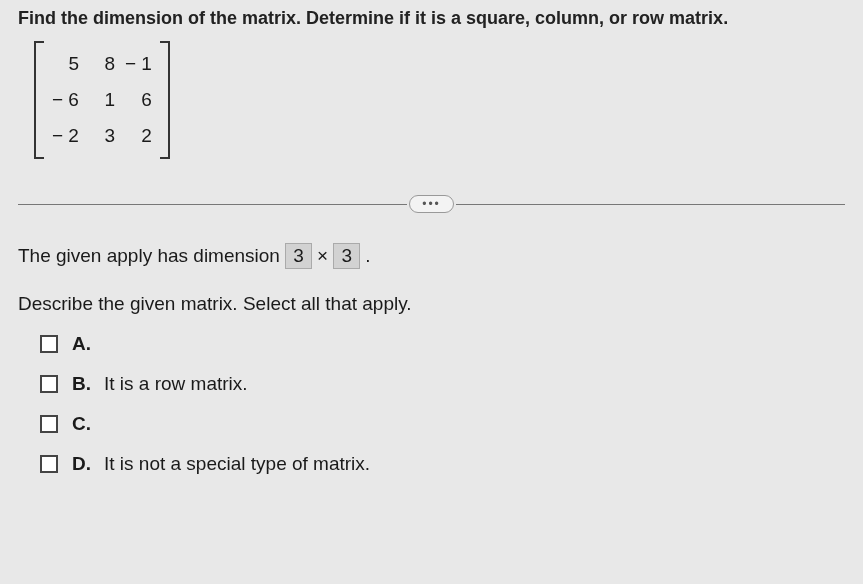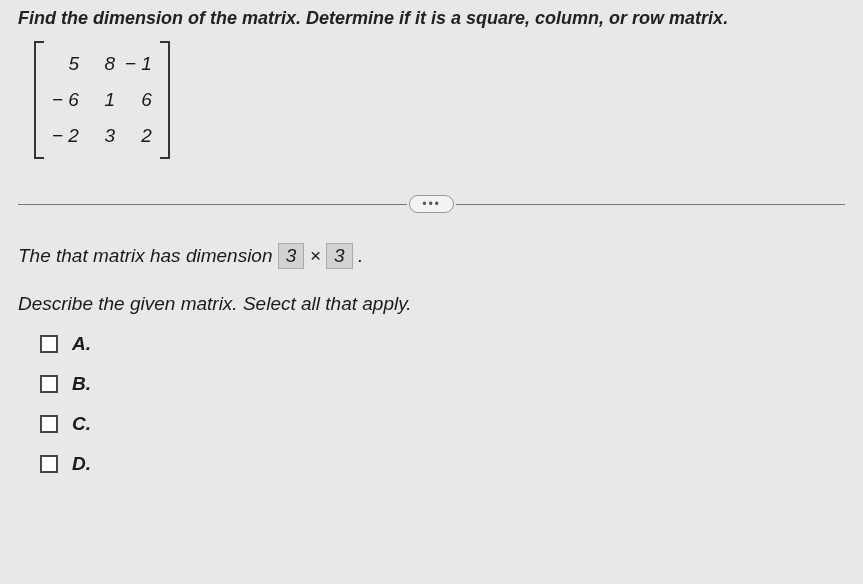--- a/index.html
+++ b/index.html
@@ -1,19 +1,18 @@
 <!DOCTYPE html>
 <html><head>
   <meta charset="utf-8">
   <style>
     * {
       margin: 0;
       padding: 0;
       box-sizing: border-box;
-      font-style: italic;
     }
     body {
       width: 863px;
       height: 584px;
       background: #e8e8e8;
       font-family: Arial, Helvetica, sans-serif;
       color: #1a1a1a;
       padding: 8px 18px;
       position: relative;
     }
@@ -142,42 +141,44 @@
   <div class="matrix-bracket-right"></div>
 </div>
 
 <div class="divider-row">
   <div class="hr-line"></div>
   <div class="ellipsis-pill">•••</div>
   <div class="hr-line"></div>
 </div>
 
 <div class="answer-line">
-  <span>The that matrix has dimension </span>
+  <span>The given apply has dimension </span>
   <span class="input-box">3</span>
   <span> × </span>
   <span class="input-box">3</span>
   <span>.</span>
 </div>
 
 <div class="describe-line">Describe the given matrix. Select all that apply.</div>
 
 <div class="options">
   <div class="option-row">
     <div class="checkbox"></div>
     <span class="opt-letter">A.</span>
   </div>
   <div class="option-row">
     <div class="checkbox"></div>
     <span class="opt-letter">B.</span>
+    <span>It is a row matrix.</span>
   </div>
   <div class="option-row">
     <div class="checkbox"></div>
     <span class="opt-letter">C.</span>
   </div>
   <div class="option-row">
     <div class="checkbox"></div>
     <span class="opt-letter">D.</span>
+    <span>It is not a special type of matrix.</span>
   </div>
 </div>
 
 
 
 
 </body></html>

